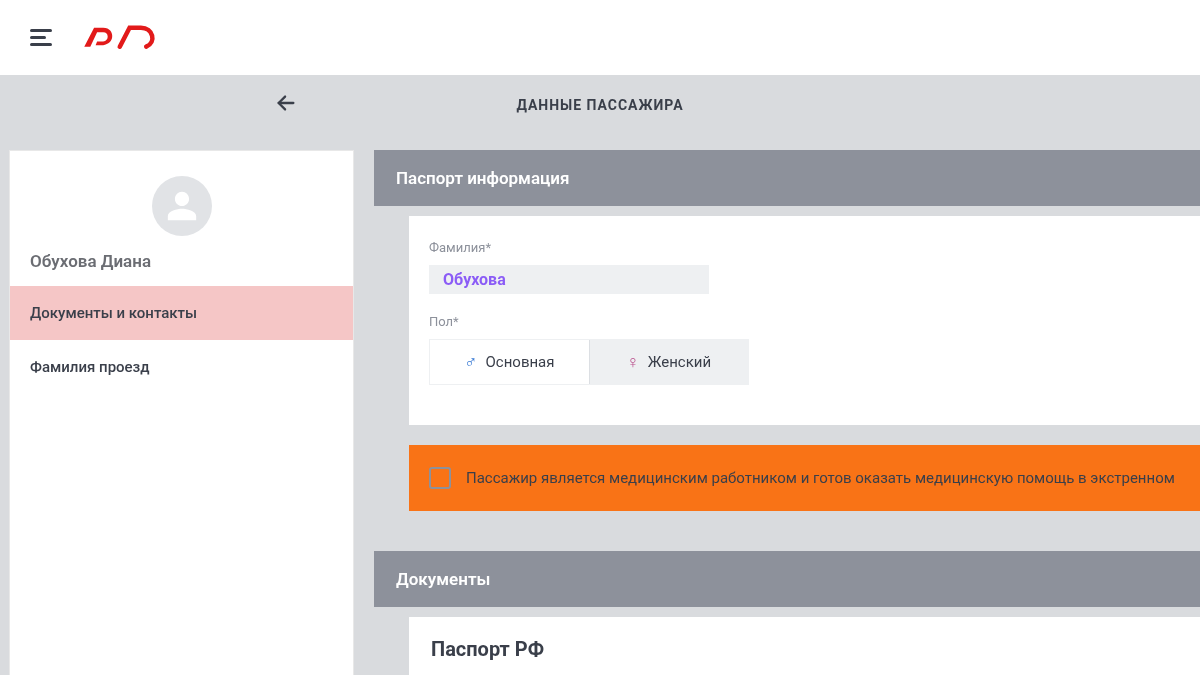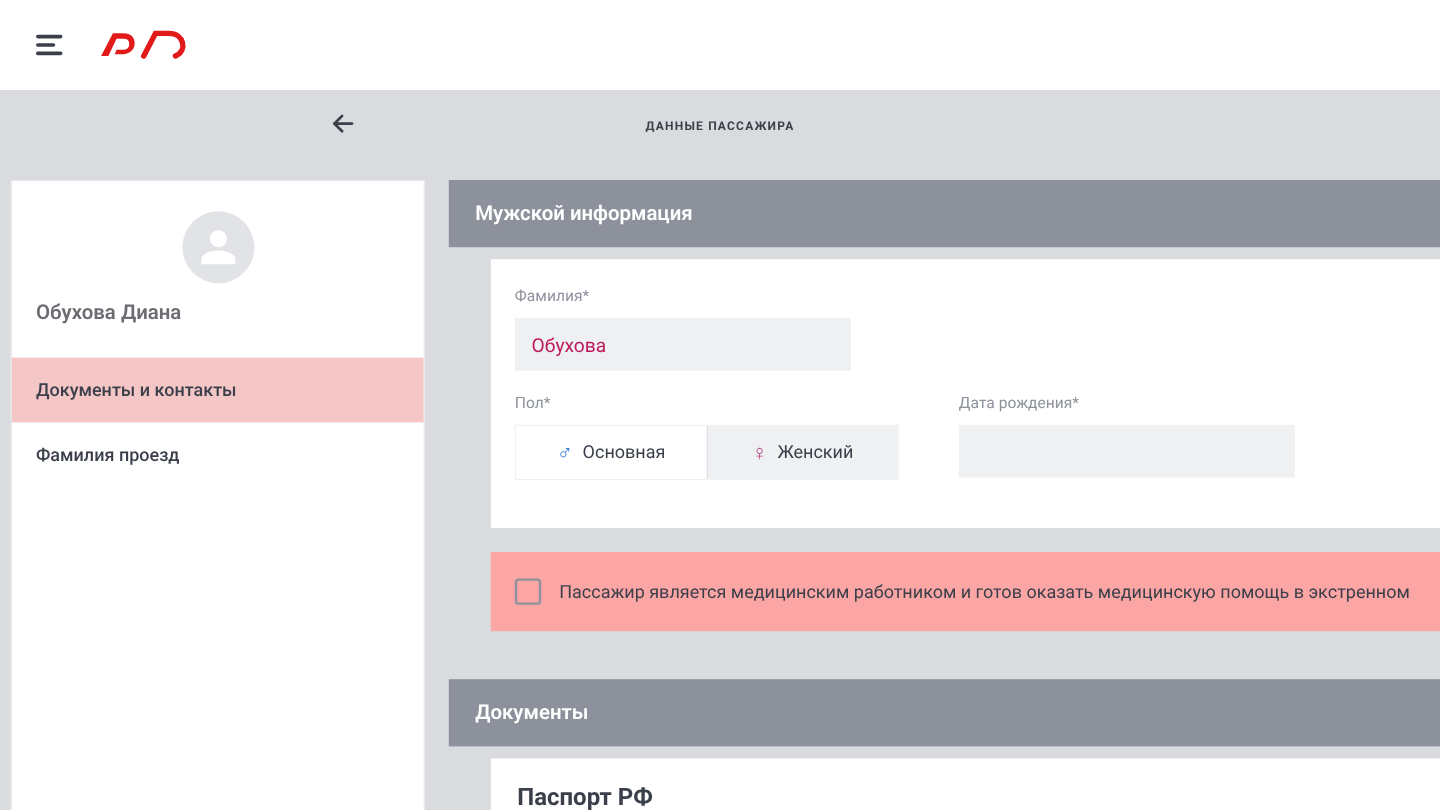--- a/index.html
+++ b/index.html
@@ -6,53 +6,53 @@
 body { background: #d9dbde; width: 1200px; height: 675px; overflow: hidden; }
 
 .topbar { background: #fff; height: 75px; display: flex; align-items: center; padding: 0 30px; }
 .hamburger { display: flex; flex-direction: column; gap: 4px; cursor: pointer; margin-right: 30px; }
 .hamburger span { width: 22px; height: 3px; background: #3a3f4a; border-radius: 2px; }
 .hamburger span:nth-child(2){ width: 16px; }
 .logo { height: 34px; }
 
 .subheader { background: #d9dbde; height: 60px; display: flex; align-items: center; padding: 0 30px; position: relative; }
 .back-btn { position: absolute; left: 275px; cursor: pointer; color:#3a3f4a; }
-.subheader-title { width: 100%; text-align: center; font-size: 10px; letter-spacing: 1px; font-weight: 700; color: #3a3f4a; }
+.subheader-title { width: 100%; text-align: center; font-size: 14px; letter-spacing: 1px; font-weight: 700; color: #3a3f4a; }
 
 .content { display: flex; padding: 15px 0 0 9px; gap: 20px; }
 
 .sidebar { width: 345px; background: #fff; border: 1px solid #e8e8e8; }
 .avatar-block { display: flex; flex-direction: column; align-items: center; padding: 25px 0 15px; }
 .avatar { width: 60px; height: 60px; background: #e1e3e6; border-radius: 50%; display:flex; align-items:center; justify-content:center; }
 .avatar svg { width: 34px; height: 34px; fill: #fff; }
 .passenger-name { margin-top: 15px; font-size: 17px; font-weight: 600; color: #6b6d73; padding: 0 20px; align-self: flex-start; }
 
-.nav { margin-top: 12px; }
+.nav { }
 .nav-item { padding: 18px 20px; font-size: 15px; color: #3a3f4a; cursor: pointer; font-weight: 500; }
 .nav-item.active { background: #f5c6c6; }
 .nav-item.highlight { background: #fce9e9; border: 3px solid #8a1d2b; }
 
 .main { flex: 1; }
 .section-header { background: #8d919b; color: #fff; padding: 18px 22px; font-size: 17px; font-weight: 600; }
 
 .form-block { background: #fff; margin-top: 10px; margin-left: 35px; padding: 24px 20px 20px 20px; }
 .row { display: flex; gap: 50px; margin-bottom: 20px; }
 .field-group { display: flex; flex-direction: column; min-width: 280px; }
 .field-group.sm { min-width: 120px; }
 .field-label { font-size: 13px; color: #8d919b; margin-bottom: 10px; }
-.text-input { background: #eef0f2; border: none; height: 44px; padding: 0 14px; font-size: 16px; color: #be185d; width: 100%; }
+.text-input { background: #eef0f2; border: none; height: 29px; padding: 0 14px; font-size: 16px; color: #8b5cf6; width: 100%; font-weight: bold; }
 
 .gender-toggle { display: flex; border: 1px solid #eef0f2; width: 320px; height: 46px; }
 .gender-opt { flex: 1; display: flex; align-items: center; justify-content: center; gap: 8px; font-size: 15px; color: #3a3f4a; cursor: pointer; background:#eef0f2; }
 .gender-opt:first-child { border-right: 1px solid #dcdfe3; }
 .gender-opt:first-child { background:#fff; }
 .gender-icon-m { color: #3a7bd5; font-size: 18px; }
 .gender-icon-f { color: #b94b8a; font-size: 18px; }
 
-.checkbox-block { background:#fca5a5; margin-top:20px; margin-left:35px; padding: 22px 20px; display:flex; align-items:center; gap:15px; }
+.checkbox-block { background:#f97316; margin-top:20px; margin-left:35px; padding: 22px 20px; display:flex; align-items:center; gap:15px; }
 .chk { width:22px; height:22px; border:2px solid #8d919b; border-radius:3px; cursor:pointer; flex-shrink:0; }
 .chk-label { font-size:15px; color:#3a3f4a; white-space: nowrap; }
 
 .docs-wrap { margin-top: 40px; }
 .doc-card { background:#fff; margin-top:10px; margin-left:35px; padding: 20px 22px; font-size: 20px; font-weight:700; color:#3a3f4a; }
 </style>
 </head>
 <body>
 
 <div class="topbar">
@@ -87,21 +87,21 @@
       </div>
       <div class="passenger-name">Обухова Диана</div>
     </div>
     <div class="nav">
       <div class="nav-item active">Документы и контакты</div>
       <div class="nav-item">Фамилия проезд</div>
     </div>
   </div>
 
   <div class="main">
-    <div class="section-header">Мужской информация</div>
+    <div class="section-header">Паспорт информация</div>
 
     <div class="form-block">
       <div class="row">
         <div class="field-group">
           <label class="field-label">Фамилия*</label>
           <input class="text-input" value="Обухова" style="">
         </div>
       </div>
       <div class="row">
         <div class="field-group">
@@ -110,24 +110,20 @@
             <div class="gender-opt">
               <span class="gender-icon-m">♂</span>
               <span>Основная</span>
             </div>
             <div class="gender-opt">
               <span class="gender-icon-f">♀</span>
               <span>Женский</span>
             </div>
           </div>
         </div>
-        <div class="field-group">
-          <label class="field-label">Дата рождения*</label>
-          <input class="text-input" value="" style="">
-        </div>
       </div>
     </div>
 
     <div class="checkbox-block">
       <div class="chk"></div>
       <div class="chk-label">Пассажир является медицинским работником и готов оказать медицинскую помощь в экстренном</div>
     </div>
 
     <div class="docs-wrap">
       <div class="section-header">Документы</div>

